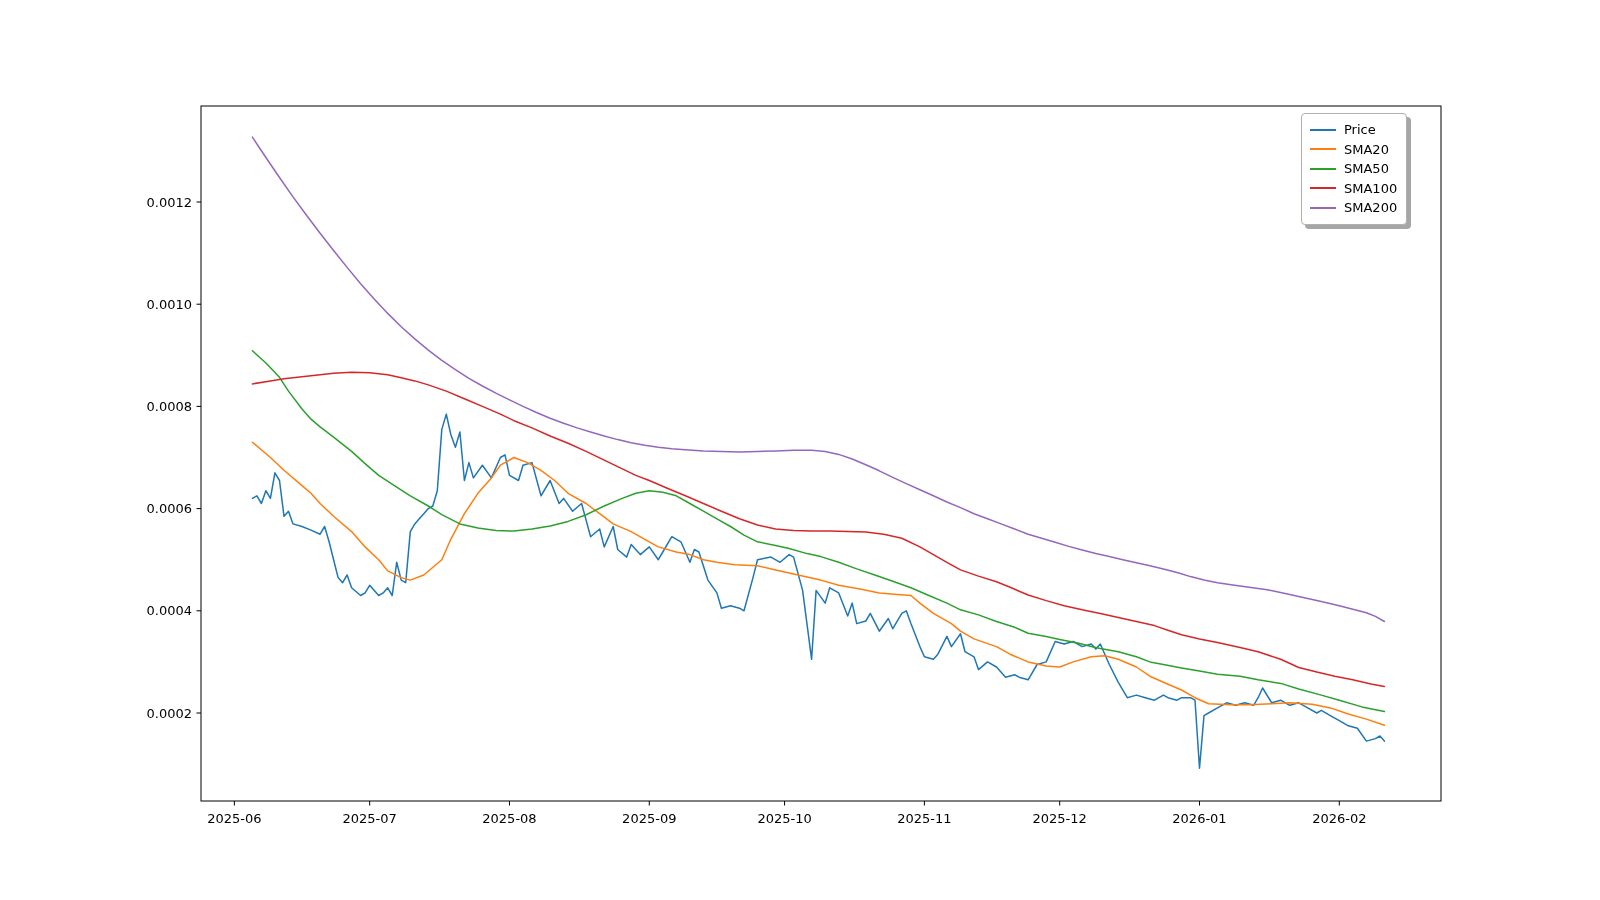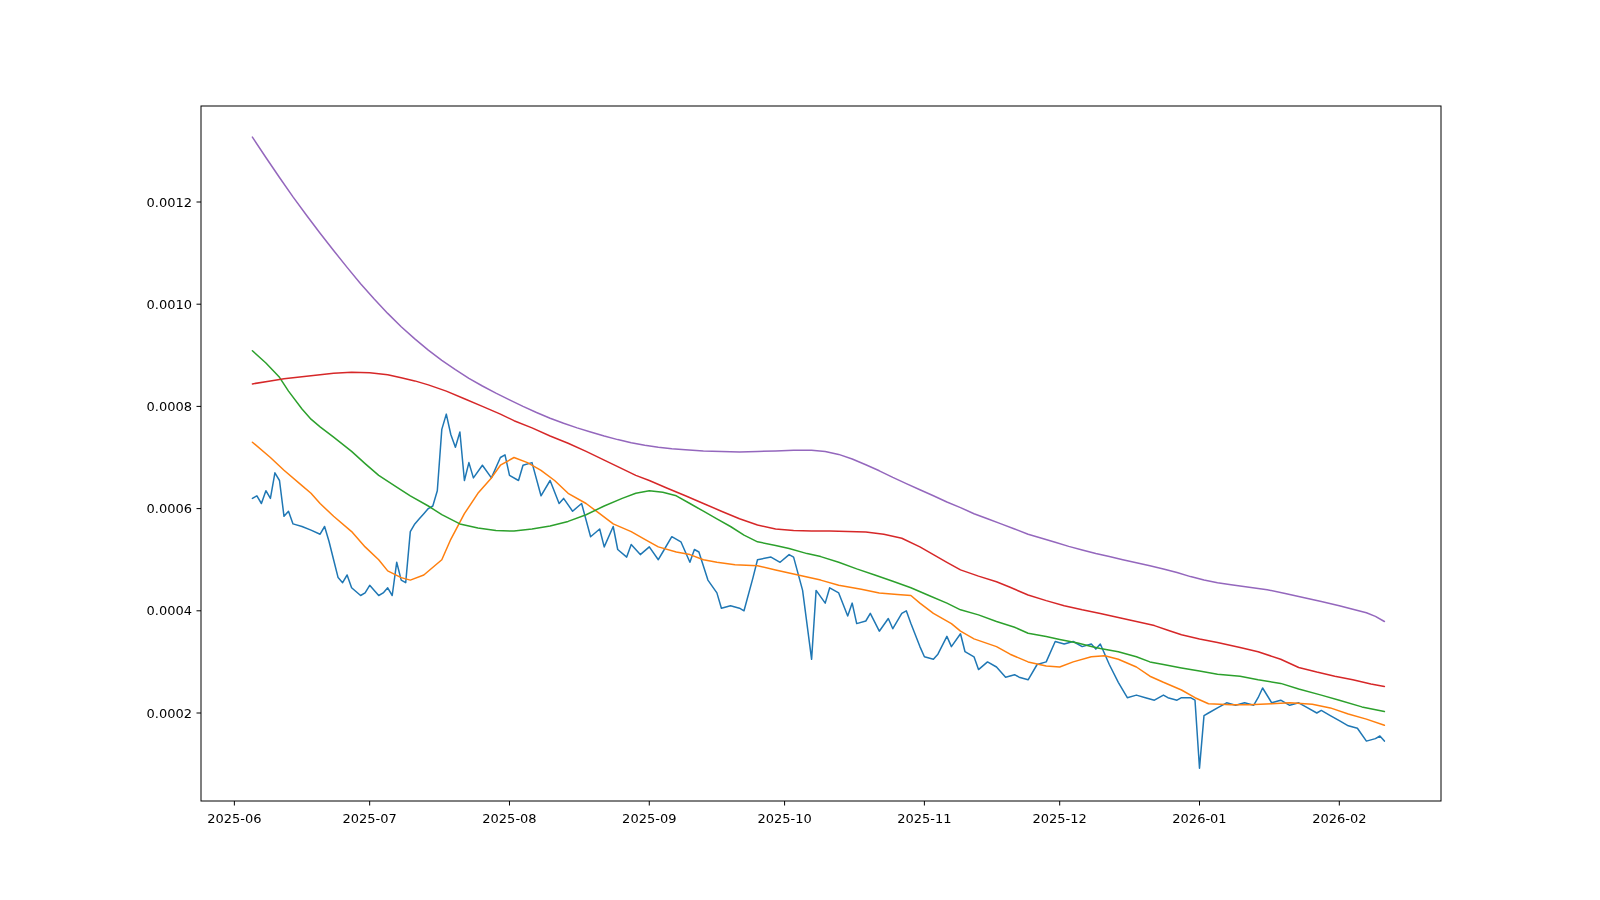--- a/index.html
+++ b/index.html
@@ -48,13 +48,35 @@
       <line x1="196.5" y1="304.2" x2="201" y2="304.2" stroke="#000" stroke-width="1"></line>
       <text x="192" y="308.7" text-anchor="end" font-size="13px" fill="#000" font-family="DejaVu Sans, sans-serif">0.0010</text>
       <line x1="196.5" y1="202" x2="201" y2="202" stroke="#000" stroke-width="1"></line>
       <text x="192" y="206.5" text-anchor="end" font-size="13px" fill="#000" font-family="DejaVu Sans, sans-serif">0.0012</text>
       <polyline points="252.4,498.4 256.9,495.8 261.4,503.5 265.9,490.7 270.4,498.4 274.9,472.8 279.5,480.5 284.0,516.3 288.5,511.2 293.0,523.9 302.0,526.5 311.0,530.1 320.1,534.2 324.6,526.5 329.1,541.8 333.6,559.7 338.1,577.6 342.6,582.7 347.1,575.0 351.6,587.8 360.6,595.5 365.1,592.9 369.7,585.3 378.7,595.5 383.2,592.9 387.7,587.8 392.2,595.5 396.7,562.3 401.2,580.1 405.7,582.7 410.3,531.6 414.8,523.9 419.3,518.8 423.8,513.7 428.3,508.6 432.8,506.0 437.3,490.7 441.8,429.4 446.3,414.1 450.8,434.5 455.4,447.3 459.9,432.0 464.4,480.5 468.9,462.6 473.4,477.9 482.4,465.2 491.4,477.9 500.4,457.5 505.0,454.9 509.5,475.4 518.5,480.5 523.0,465.2 532.0,462.6 541.0,495.8 550.1,480.5 559.1,503.5 563.6,498.4 572.6,511.2 581.6,503.5 590.6,536.7 599.7,529.0 604.2,546.9 613.2,526.5 617.7,549.5 626.7,557.1 631.2,544.4 640.3,554.6 649.3,546.9 658.3,559.7 662.8,552.0 671.8,536.7 680.9,541.8 689.9,562.3 694.4,549.5 698.9,552.0 707.9,580.1 716.9,592.9 721.4,608.2 730.5,605.7 739.5,608.2 744.0,610.8 753.0,577.6 757.5,559.7 771.0,557.1 780.1,562.3 789.1,554.6 793.6,557.1 802.6,590.4 811.6,659.3 816.1,590.4 825.2,603.1 829.7,587.8 838.7,592.9 847.7,615.9 852.2,603.1 856.7,623.6 865.8,621.0 870.3,613.4 879.3,631.2 888.3,618.5 892.8,628.7 901.8,613.4 906.3,610.8 910.9,623.6 919.9,646.6 924.4,656.8 933.4,659.3 937.9,654.2 946.9,636.4 951.4,646.6 960.5,633.8 965.0,651.7 974.0,656.8 978.5,669.6 987.5,661.9 996.5,667.0 1005.6,677.2 1014.6,674.7 1019.1,677.2 1028.1,679.8 1037.1,664.5 1046.2,661.9 1055.2,641.5 1064.2,644.0 1073.2,641.5 1082.2,646.6 1091.3,644.0 1095.8,649.1 1100.3,644.0 1109.3,664.5 1118.3,682.3 1127.3,697.7 1136.4,695.1 1145.4,697.7 1154.4,700.2 1163.4,695.1 1167.9,697.7 1177.0,700.2 1181.5,697.7 1190.5,697.7 1195.0,700.2 1199.5,768.2 1204.0,715.6 1208.5,713.0 1217.5,707.9 1226.6,702.8 1235.6,705.3 1244.6,702.8 1253.6,705.3 1258.1,697.7 1262.6,688.0 1271.7,702.8 1280.7,700.2 1289.7,705.3 1298.7,702.8 1307.7,707.9 1316.8,713.0 1321.3,710.4 1330.3,715.6 1339.3,720.7 1348.3,725.8 1357.4,728.3 1366.4,741.1 1375.4,738.6 1379.9,736.0 1384.4,741.1" fill="none" stroke="#1f77b4" stroke-width="1.5" stroke-linejoin="round" stroke-linecap="round"></polyline>
       <polyline points="252.4,442.2 270.4,457.5 284.0,470.3 302.0,485.6 311.0,493.3 320.1,503.5 333.6,516.3 351.6,531.6 365.1,546.9 378.7,559.7 387.7,570.9 401.2,577.6 410.3,580.1 423.8,575.0 441.8,559.7 450.8,539.3 464.4,513.7 477.9,493.3 491.4,477.9 500.4,465.2 514.0,457.5 527.5,462.6 541.0,470.3 554.6,480.5 568.1,493.3 586.1,503.5 599.7,513.7 613.2,523.9 631.2,531.6 644.8,539.3 658.3,546.9 676.3,552.0 689.9,554.6 703.4,559.7 716.9,562.3 735.0,564.8 757.5,565.8 775.6,569.9 789.1,573.0 807.1,577.1 820.7,580.1 838.7,585.3 861.3,589.3 879.3,592.9 897.3,594.4 910.9,595.5 919.9,603.1 933.4,613.4 951.4,623.6 960.5,631.2 974.0,638.9 996.5,646.6 1010.1,654.2 1028.1,661.9 1046.2,666.0 1059.7,667.0 1073.2,661.9 1091.3,656.8 1104.8,655.8 1118.3,659.3 1136.4,667.0 1149.9,676.2 1163.4,682.3 1181.5,690.0 1195.0,697.7 1208.5,703.8 1231.1,704.8 1249.1,704.8 1271.7,703.8 1289.7,702.8 1312.3,704.3 1330.3,707.9 1348.3,714.0 1366.4,719.1 1384.4,725.3" fill="none" stroke="#ff7f0e" stroke-width="1.5" stroke-linejoin="round" stroke-linecap="round"></polyline>
       <polyline points="252.4,350.7 265.9,363.0 279.5,377.3 288.5,391.1 302.0,409.0 311.0,419.2 320.1,426.8 333.6,437.1 351.6,451.4 365.1,463.6 378.7,475.4 396.7,487.1 410.3,495.8 428.3,506.0 441.8,514.7 459.9,523.9 477.9,528.0 495.9,530.6 514.0,531.1 532.0,529.0 550.1,526.0 568.1,521.4 586.1,514.7 604.2,506.0 622.2,498.4 635.8,493.3 649.3,490.7 662.8,492.2 676.3,495.8 689.9,503.5 703.4,511.2 716.9,518.8 730.5,526.5 744.0,535.2 757.5,541.8 775.6,545.4 789.1,548.5 807.1,553.6 820.7,556.6 838.7,562.3 856.7,568.9 874.8,575.0 892.8,581.2 910.9,587.8 928.9,595.5 946.9,603.1 960.5,609.8 978.5,614.9 996.5,621.5 1014.6,627.2 1028.1,633.3 1046.2,636.4 1059.7,639.4 1077.7,643.0 1091.3,646.6 1100.3,648.6 1118.3,651.7 1136.4,656.8 1149.9,661.9 1163.4,664.5 1181.5,668.0 1199.5,671.1 1217.5,674.2 1240.1,676.2 1258.1,679.8 1280.7,683.4 1298.7,689.0 1321.3,695.1 1339.3,700.2 1361.9,706.9 1384.4,711.5" fill="none" stroke="#2ca02c" stroke-width="1.5" stroke-linejoin="round" stroke-linecap="round"></polyline>
       <polyline points="252.4,383.9 270.4,380.9 284.0,378.8 302.0,376.8 320.1,374.7 333.6,373.2 351.6,372.2 369.7,372.7 387.7,374.7 401.2,377.8 414.8,380.9 428.3,384.9 446.3,391.1 464.4,398.7 482.4,406.4 500.4,414.1 514.0,420.7 532.0,427.9 550.1,436.0 568.1,443.2 586.1,451.4 604.2,460.1 617.7,466.7 635.8,475.4 649.3,480.5 667.3,488.2 685.4,495.8 703.4,503.5 721.4,511.2 739.5,518.8 757.5,525.0 775.6,529.0 793.6,530.6 811.6,531.1 829.7,531.1 847.7,531.6 865.8,532.1 883.8,534.2 901.8,538.2 919.9,546.9 933.4,554.6 946.9,562.3 960.5,569.9 978.5,576.1 996.5,581.7 1010.1,587.3 1028.1,595.0 1046.2,600.6 1064.2,605.7 1082.2,609.8 1100.3,613.4 1118.3,617.4 1136.4,621.5 1154.4,625.6 1167.9,630.2 1181.5,634.8 1199.5,638.9 1217.5,642.5 1240.1,647.6 1258.1,651.7 1280.7,659.3 1298.7,667.5 1316.8,672.1 1334.8,676.2 1352.8,679.8 1370.9,683.9 1384.4,686.4" fill="none" stroke="#d62728" stroke-width="1.5" stroke-linejoin="round" stroke-linecap="round"></polyline>
       <polyline points="252.4,137.1 265.9,157.5 279.5,177.5 293.0,196.9 306.5,215.3 320.1,233.2 333.6,250.5 347.1,267.4 360.6,283.8 374.2,299.1 387.7,313.4 401.2,326.7 414.8,338.9 428.3,350.2 441.8,360.4 455.4,369.6 468.9,378.3 482.4,386.0 495.9,393.1 509.5,399.8 523.0,406.4 536.5,412.5 550.1,418.2 563.6,423.3 577.1,427.9 590.6,432.0 604.2,436.0 617.7,439.6 631.2,442.7 644.8,445.2 658.3,447.3 671.8,448.8 685.4,449.8 703.4,450.9 721.4,451.4 739.5,451.9 757.5,451.4 775.6,450.9 793.6,450.3 811.6,450.3 825.2,451.4 838.7,454.4 852.2,459.0 865.8,464.7 879.3,470.8 892.8,477.4 906.3,483.6 919.9,489.7 933.4,495.8 946.9,502.0 960.5,507.6 974.0,513.7 987.5,518.8 1001.1,523.9 1014.6,529.0 1028.1,534.2 1041.7,538.2 1055.2,542.3 1068.7,546.4 1082.2,550.0 1095.8,553.6 1109.3,556.6 1122.8,559.7 1136.4,562.8 1149.9,565.8 1163.4,568.9 1177.0,572.5 1190.5,576.6 1204.0,580.1 1217.5,582.7 1231.1,584.7 1249.1,587.3 1267.2,589.8 1285.2,593.4 1303.2,597.5 1321.3,601.6 1339.3,605.7 1352.8,609.3 1366.4,612.8 1375.4,616.4 1384.4,621.5" fill="none" stroke="#9467bd" stroke-width="1.5" stroke-linejoin="round" stroke-linecap="round"></polyline>
     </svg>
+  <div id="legend">
+    <div class="legend-row">
+      <span class="legend-handle" style="background: rgb(31, 119, 180);"></span>
+      <span class="legend-label">Price</span>
+    </div>
+    <div class="legend-row">
+      <span class="legend-handle" style="background: rgb(255, 127, 14);"></span>
+      <span class="legend-label">SMA20</span>
+    </div>
+    <div class="legend-row">
+      <span class="legend-handle" style="background: rgb(44, 160, 44);"></span>
+      <span class="legend-label">SMA50</span>
+    </div>
+    <div class="legend-row">
+      <span class="legend-handle" style="background: rgb(214, 39, 40);"></span>
+      <span class="legend-label">SMA100</span>
+    </div>
+    <div class="legend-row">
+      <span class="legend-handle" style="background: rgb(148, 103, 189);"></span>
+      <span class="legend-label">SMA200</span>
+    </div>
+  </div>
 </div>
 
 </body></html>

